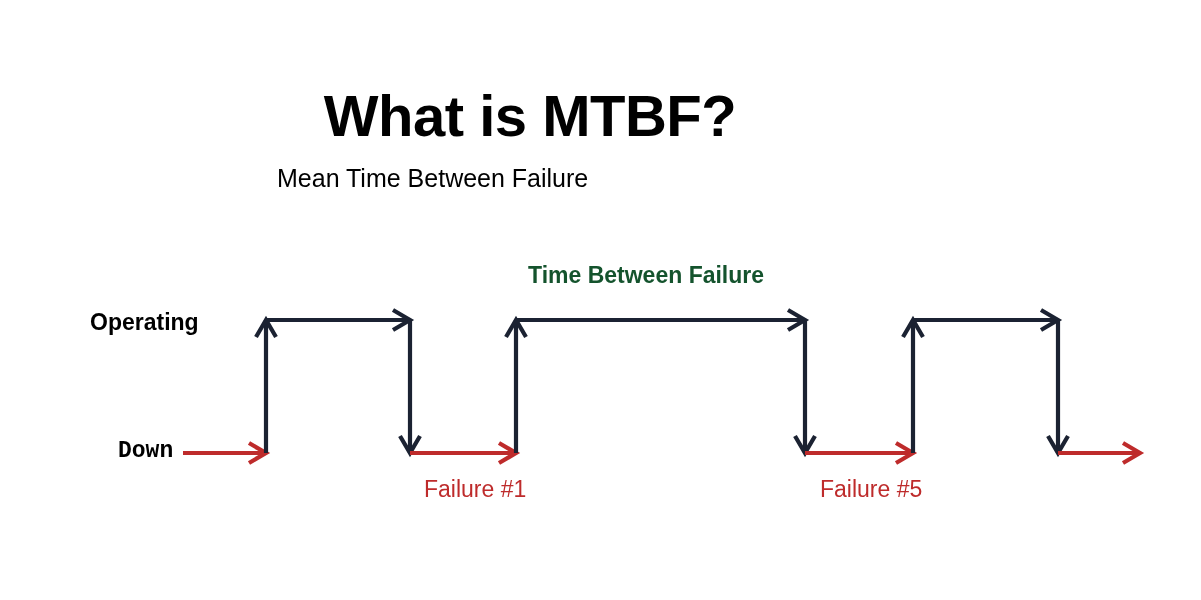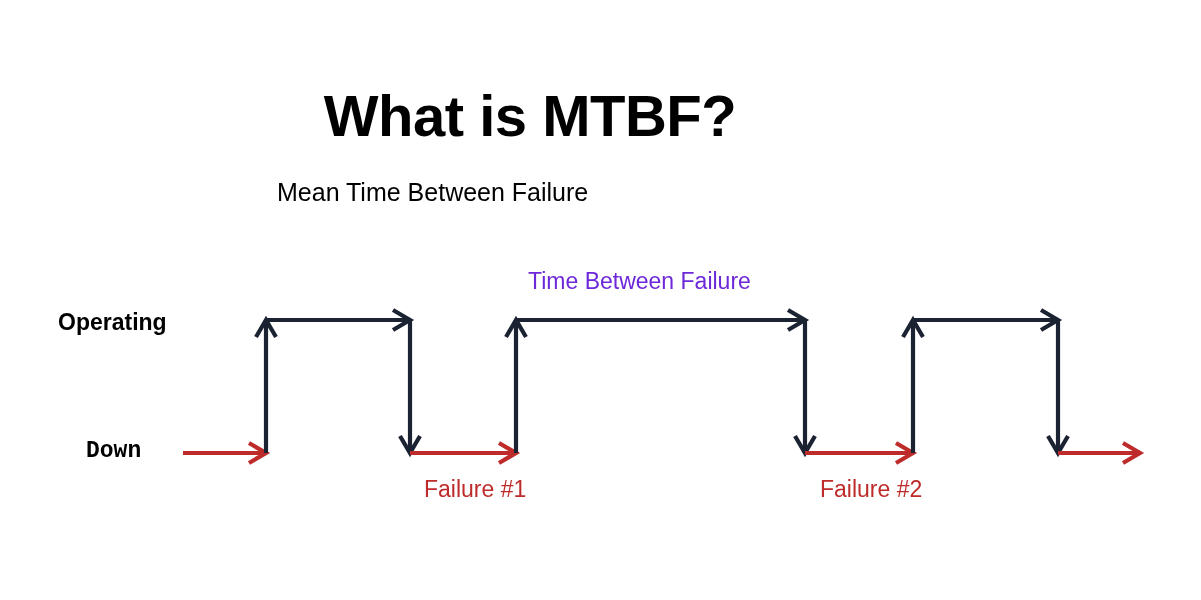--- a/index.html
+++ b/index.html
@@ -28,44 +28,45 @@
     text-align: center;
     font-size: 58px;
     font-weight: 700;
     letter-spacing: -0.5px;
     color: #000000;
     line-height: 1.05;
   }
   .subtitle {
     position: absolute;
     left: 277px;
-    top: 179px;
+    top: 165px;
     font-size: 25px;
     font-weight: 400;
     color: #000000;
     line-height: 1.1;
     white-space: nowrap;
   }
   .axis-label {
     position: absolute;
     font-size: 23px;
     font-weight: 700;
     color: #000000;
     white-space: nowrap;
     line-height: 1;
+    margin-left: 32px;
   }
   .axis-label.operating { left: 58px; top: 311px; }
   .axis-label.down      { left: 86px; top: 440px; font-family: Liberation Mono, monospace; }
   .span-label {
     position: absolute;
     left: 528px;
-    top: 270px;
+    top: 264px;
     font-size: 23px;
-    font-weight: 400;
-    color: #6d28d9;
+    font-weight: 700;
+    color: #14532d;
     white-space: nowrap;
     line-height: 1;
   }
   .failure-label {
     position: absolute;
     font-size: 23px;
     font-weight: 400;
     color: #BE2B2B;
     white-space: nowrap;
     line-height: 1;
@@ -119,15 +120,15 @@
         <polyline points="1123,463 1140,453 1123,443" fill="none" stroke="#BE2B2B" stroke-width="4.2" stroke-linecap="butt" stroke-linejoin="miter"></polyline>
       </g>
     </svg>
 
   <div class="axis-label operating">Operating</div>
   <div class="axis-label down">Down</div>
 
   <div class="span-label">Time Between Failure</div>
 
   <div class="failure-label f1">Failure #1</div>
-  <div class="failure-label f2">Failure #2</div>
+  <div class="failure-label f2">Failure #5</div>
 
 </div>
 
 </body></html>

